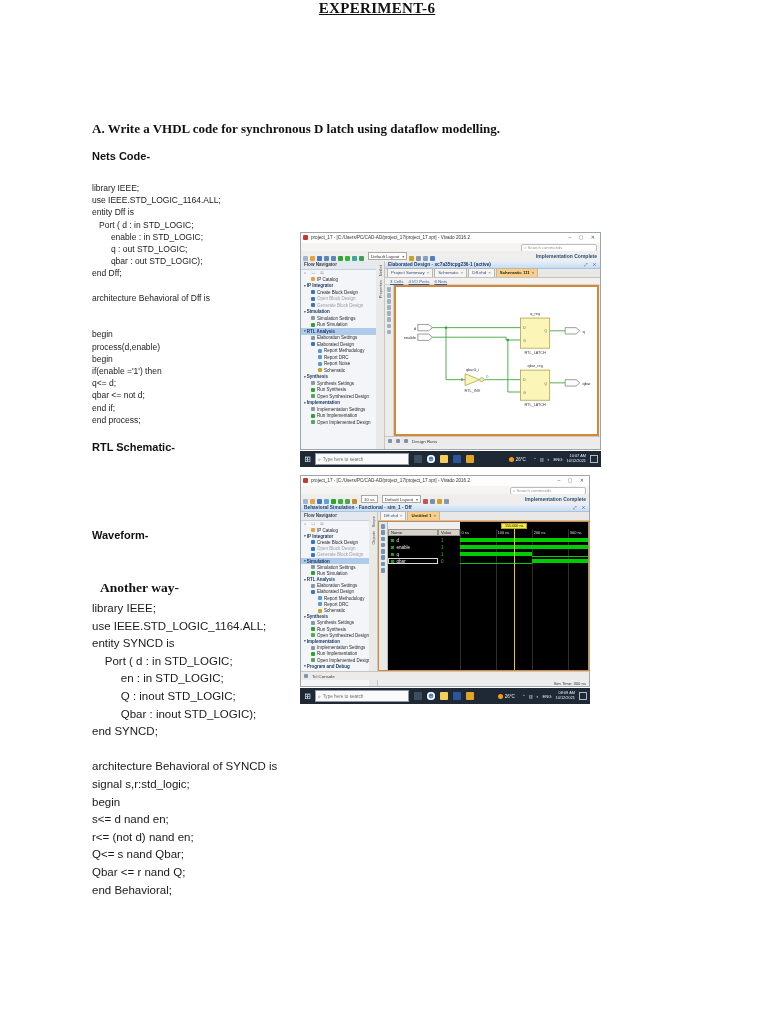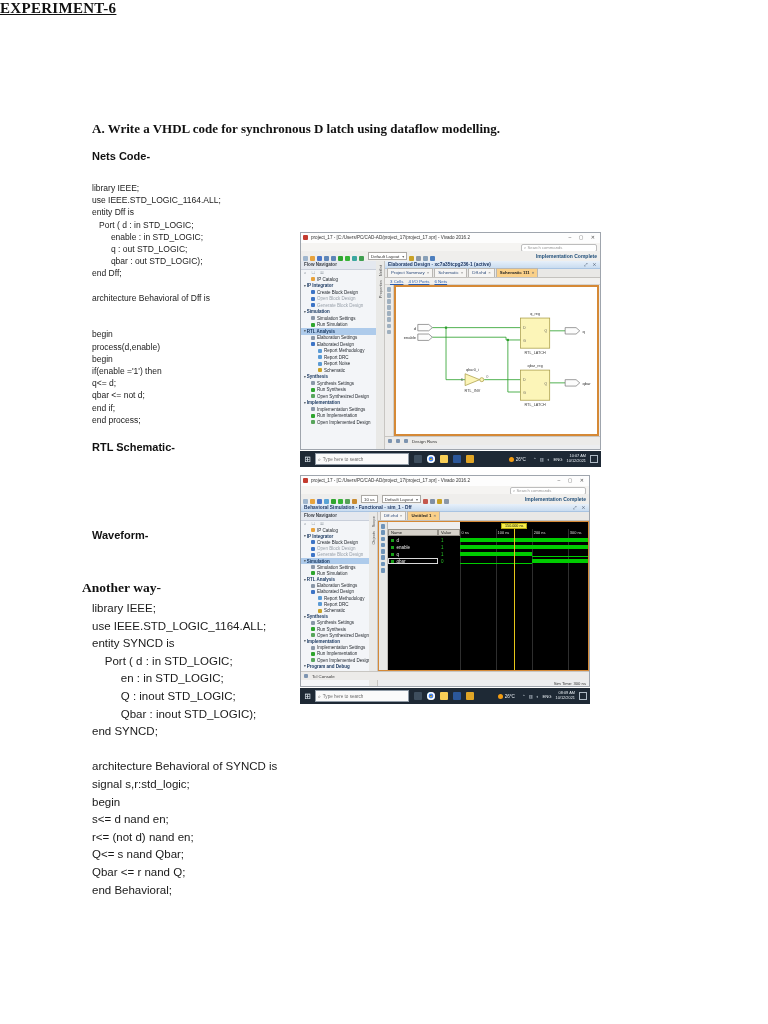--- a/index.html
+++ b/index.html
@@ -1,22 +1,22 @@
 <!DOCTYPE html>
 <html><head>
 <meta charset="utf-8">
 <style>
   html,body{margin:0;padding:0;background:#fff;}
   body{width:768px;height:1024px;position:relative;font-family:"Liberation Sans",sans-serif;color:#111;overflow:hidden;}
   .abs{position:absolute;}
   
-  .doc-title{left:0;top:90;width:754px;font:bold 15px "Liberation Serif",serif;text-decoration:underline;letter-spacing:.3px;}
+  .doc-title{left:0;top:90;width:754px;text-align:center;font:bold 15px "Liberation Serif",serif;text-decoration:underline;letter-spacing:.3px;}
   .doc-q{left:92px;top:121px;font:bold 13px "Liberation Serif",serif;}
   .doc-lbl{left:92px;font:bold 11px "Liberation Sans",sans-serif;}
-  .doc-lbl-serif{left:82px;font:bold 13.5px "Liberation Serif",serif;}
+  .doc-lbl-serif{left:100px;font:bold 13.5px "Liberation Serif",serif;}
   .codeblk{left:92px;white-space:pre;color:#1a1a1a;}
   .code1{top:182px;font-size:8.5px;line-height:12.2px;}
   .code2{top:600px;font-size:11.5px;line-height:17.6px;}
   
   .ss{position:absolute;font-family:"Liberation Sans",sans-serif;}
   .win{position:absolute;left:0;top:0;right:0;background:#ECEDEF;border:1px solid #9FA5AD;box-sizing:border-box;}
   .titlebar{position:absolute;left:0;top:0;right:0;height:10px;background:#FDFDFD;border-bottom:1px solid #D8D8D8;}
   .appicon{position:absolute;left:2px;top:2px;width:5px;height:5px;background:#C43B2F;border-radius:1px;}
   .wtitle{position:absolute;left:10px;top:1.5px;font-size:4.6px;color:#333;white-space:nowrap;}
   .wbtns{position:absolute;right:2px;top:1px;font-size:5px;color:#555;letter-spacing:3px;}

